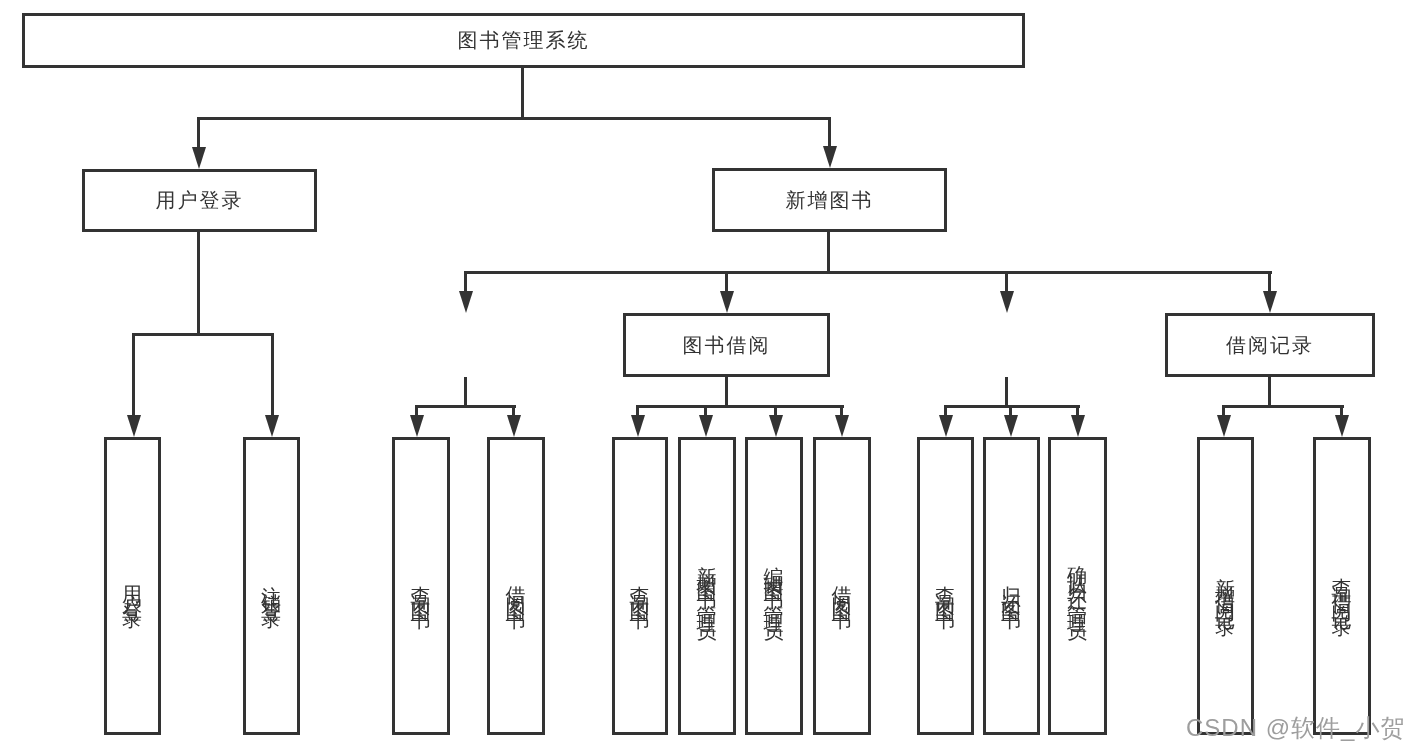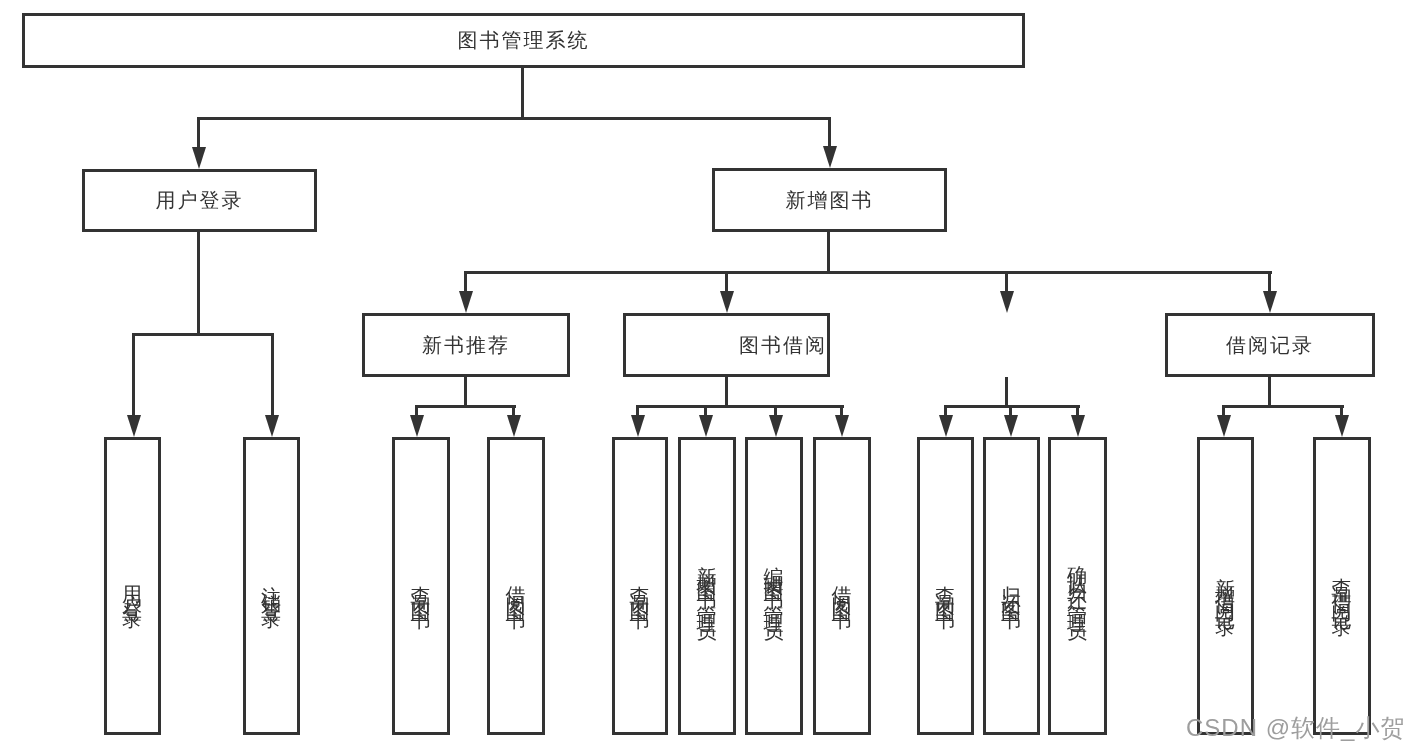--- a/index.html
+++ b/index.html
@@ -89,24 +89,21 @@
   <div class="hline" style="left:465px; top:271px; width:807px;"></div>
   <div class="vline" style="left:464px; top:271px; height:20px;"></div>
   <div class="arrow" style="left:459px; top:291px;"></div>
   <div class="vline" style="left:725px; top:271px; height:20px;"></div>
   <div class="arrow" style="left:720px; top:291px;"></div>
   <div class="vline" style="left:1005px; top:271px; height:20px;"></div>
   <div class="arrow" style="left:1000px; top:291px;"></div>
   <div class="vline" style="left:1268px; top:271px; height:20px;"></div>
   <div class="arrow" style="left:1263px; top:291px;"></div>
 
-  <div class="box" style="left:362px; top:313px; width:208px; height:64px;">
-    <span class="hlabel">新书推荐</span>
-  </div>
-  <div class="box" style="left:623px; top:313px; width:207px; height:64px;justify-content:flex-end;">
+  <div class="box" style="left:623px; top:313px; width:207px; height:64px;">
     <span class="hlabel">图书借阅</span>
   </div>
   <div class="box" style="left:1165px; top:313px; width:210px; height:64px;">
     <span class="hlabel">借阅记录</span>
   </div>
 
   <div class="vline" style="left:464px; top:377px; height:31px;"></div>
   <div class="hline" style="left:415px; top:405px; width:101px;"></div>
   <div class="vline" style="left:415px; top:405px; height:10px;"></div>
   <div class="arrow" style="left:410px; top:415px;"></div>

